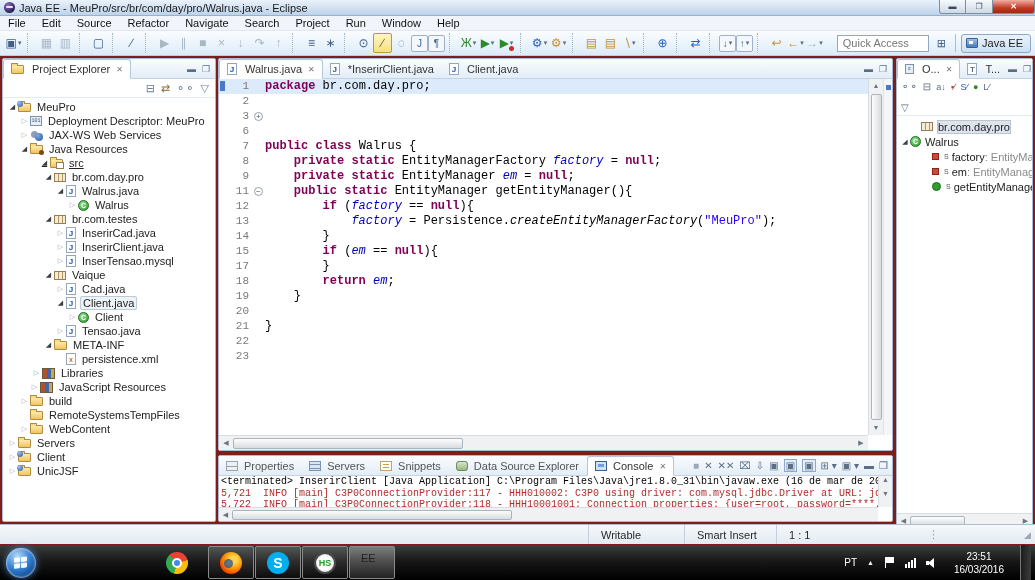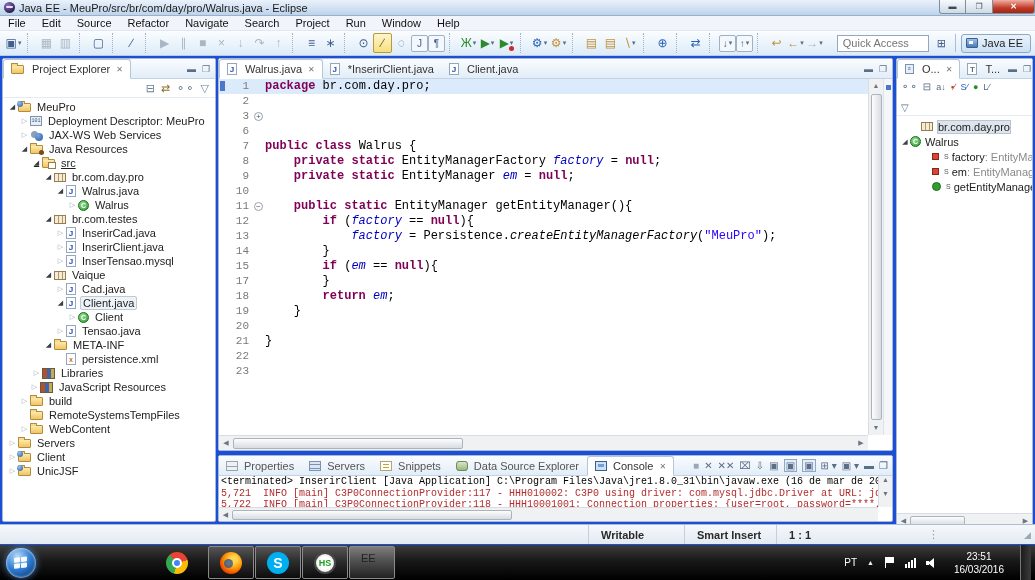--- a/index.html
+++ b/index.html
@@ -1,18 +1,18 @@
 <!DOCTYPE html>
 <html><head>
 <meta charset="utf-8">
 <style>
   * { margin:0; padding:0; box-sizing:border-box; }
   html,body { width:1035px; height:580px; overflow:hidden; }
   body { font-family:"Liberation Sans",sans-serif; font-size:11px; color:#222; }
-  #app { position:relative; width:1035px; height:580px; background:#1d4ed8; }
+  #app { position:relative; width:1035px; height:580px; background:#7f1d1d; }
 
   
   .titlebar { position:absolute; top:0; left:0; right:0; height:16px;
     background:linear-gradient(#eaf2fb,#bdd3ea); border-bottom:1px solid #9ab1cb;
     display:flex; align-items:center; padding-left:4px; }
   .ecl-logo { width:11px; height:11px; border-radius:50%;
     background:radial-gradient(circle at 35% 30%, #8a6fc0, #2d2254 70%);
     position:relative; margin-right:4px; flex:none; }
   .ecl-logo::after { content:""; position:absolute; left:2px; top:4px; width:7px; height:2px;
     background:#e8e2f5; border-radius:2px; }
@@ -174,21 +174,21 @@
   .orow { height:15px; display:flex; align-items:center; white-space:nowrap; font-size:11px; overflow:hidden; }
   .orow .typ { color:#8a8a8a; }
   .orow.sel .lbl { background:#dde4ec; border:1px solid #b8c4d2; }
   .out-hsb { position:absolute; left:0; right:0; bottom:0; height:14px; background:#f0f1f3;
     border-top:1px solid #d8dde3; display:flex; align-items:center; }
 
   
   #statusbar { position:absolute; left:0; right:0; top:524px; height:20px;
     background:linear-gradient(#f5f8fb,#e3eaf2); border-top:1px solid #aebecf;
     display:flex; align-items:center; font-size:11px; color:#2a2a2a; }
-  .sb-cell { height:100%; display:flex; align-items:center; padding:0 12px; border-left:1px solid #c4cfdb;font-weight:bold; }
+  .sb-cell { height:100%; display:flex; align-items:center; padding:0 12px; border-left:1px solid #c4cfdb; }
   .sb-dots { color:#8a98a8; margin-left:70px; letter-spacing:1px; }
   .sb-grip { margin-left:auto; margin-right:4px; color:#9aa7b5; font-size:9px; }
 
   
   #taskbar { position:absolute; left:0; right:0; top:545px; height:35px;
     background:linear-gradient(#3d3d3d,#181818 45%,#000); display:flex; align-items:center; }
   .orb { width:30px; height:30px; border-radius:50%; margin:0 28px 0 6px; flex:none; position:relative;
     background:radial-gradient(circle at 38% 28%, #b9dcf8, #2f7fd6 45%, #0a3a7a 85%);
     box-shadow:0 0 6px 1px rgba(90,160,240,.55), inset 0 0 3px #fff; }
   .orb .flag { position:absolute; left:8px; top:9px; width:14px; height:12px; display:grid;
@@ -349,21 +349,21 @@
         <div class="trow" style="padding-left: 16px;">
           <span class="arr">▷</span>
           <span class="ti ti-jaxws"></span>
           <span class="lbl">JAX-WS Web Services</span>
         </div>
         <div class="trow" style="padding-left: 16px;">
           <span class="arr e">◢</span>
           <span class="ti ti-javares"></span>
           <span class="lbl">Java Resources</span>
         </div>
-        <div class="trow" style="padding-left: 28px; text-decoration: underline;">
+        <div class="trow" style="padding-left: 36px; text-decoration: underline;">
           <span class="arr e">◢</span>
           <span class="ti ti-src"></span>
           <span class="lbl">src</span>
         </div>
         <div class="trow" style="padding-left: 40px;">
           <span class="arr e">◢</span>
           <span class="ti ti-pkg"></span>
           <span class="lbl">br.com.day.pro</span>
         </div>
         <div class="trow" style="padding-left: 52px;">
@@ -532,26 +532,20 @@
               <span class="annot"></span>
               <span class="num">8</span>
               <span class="fold"></span>
               <span class="code"><span class="tk-p">    </span><span class="tk-k">private</span><span class="tk-p"> </span><span class="tk-k">static</span><span class="tk-p"> EntityManagerFactory </span><span class="tk-f">factory</span><span class="tk-p"> = </span><span class="tk-k">null</span><span class="tk-p">;</span></span>
             </div>
             <div class="cl">
               <span class="annot"></span>
               <span class="num">9</span>
               <span class="fold"></span>
               <span class="code"><span class="tk-p">    </span><span class="tk-k">private</span><span class="tk-p"> </span><span class="tk-k">static</span><span class="tk-p"> EntityManager </span><span class="tk-f">em</span><span class="tk-p"> = </span><span class="tk-k">null</span><span class="tk-p">;</span></span>
-            </div>
-            <div class="cl">
-              <span class="annot"></span>
-              <span class="num">10</span>
-              <span class="fold"></span>
-              <span class="code"></span>
             </div>
             <div class="cl">
               <span class="annot"></span>
               <span class="num">11</span>
               <span class="fold">
                 <span class="fg">−</span>
               </span>
               <span class="code"><span class="tk-p">    </span><span class="tk-k">public</span><span class="tk-p"> </span><span class="tk-k">static</span><span class="tk-p"> EntityManager getEntityManager(){</span></span>
             </div>
             <div class="cl">

